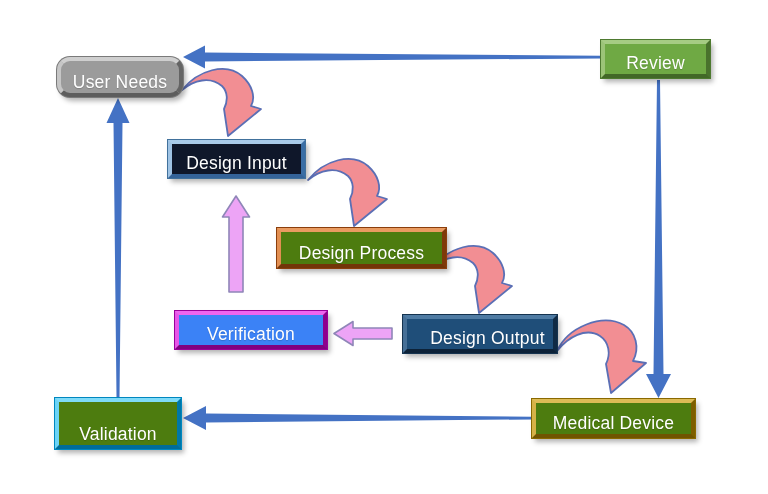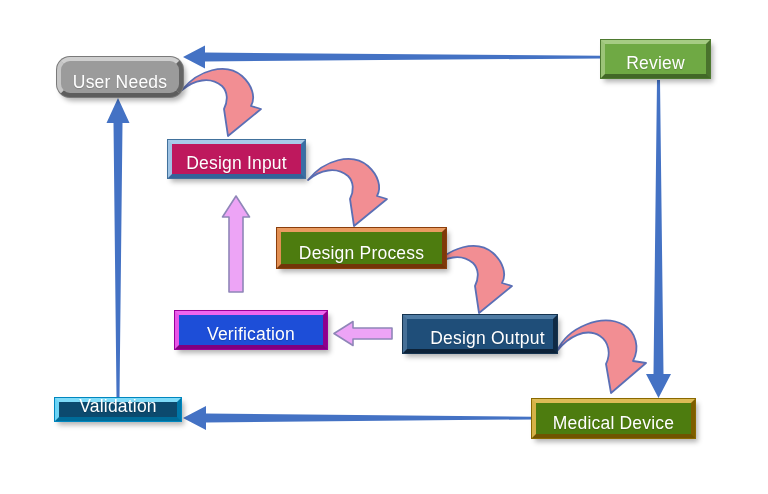--- a/index.html
+++ b/index.html
@@ -30,46 +30,46 @@
     border-radius:13px;
   }
   .n-review{
     left:601px;top:40px;width:109px;height:38px;
     background:#6fa944;
     border-color:#a6cc84 #49722c #426827 #9cc478;
     box-shadow:0 0 0 1px #4e7a30, 3px 4px 5px rgba(0,0,0,.30);
   }
   .n-design-input{
     left:168px;top:140px;width:137px;height:38px;
-    background:#be185d;
+    background:#0f172a;
     border-color:#a9cbe9 #3a6ea5 #346399 #9fc3e4;
     box-shadow:0 0 0 1px #41719c, 3px 4px 5px rgba(0,0,0,.30);
   }
   .n-design-process{
     left:277px;top:228px;width:169px;height:40px;
     background:#4d7c0f;
     border-color:#e99b61 #7e3a0a #733508 #e28f52;
     box-shadow:0 0 0 1px #8b3e0c, 3px 4px 5px rgba(0,0,0,.30);
   }
   .n-verification{
     left:175px;top:311px;width:152px;height:38px;
-    background:#1d4ed8;
+    background:#3b82f6;
     border-color:#ee66ee #8d008d #800080 #e855e8;
     box-shadow:0 0 0 1px #990099, 3px 4px 5px rgba(0,0,0,.30);
   }
   .n-design-output{
     left:403px;top:315px;width:154px;height:38px;
     background:#1f4e79;
     border-color:#4f7ba3 #102a44 #0d2238 #466f96;
     box-shadow:0 0 0 1px #15334f, 3px 4px 5px rgba(0,0,0,.30);
     padding-left:15px;
   }
   .n-validation{
-    left:55px;top:398px;width:126px;height:23px;
-    background:#0c4a6e;
+    left:55px;top:398px;width:126px;height:51px;
+    background:#4d7c0f;
     border-color:#7fdbf8 #0077a8 #006c99 #6cd4f6;
     box-shadow:0 0 0 1px #0087bf, 3px 4px 5px rgba(0,0,0,.30);
   }
   .n-medical-device{
     left:532px;top:399px;width:163px;height:39px;
     background:#4d7c0f;
     border-color:#ddbb55 #7d5e00 #705400 #d6b247;
     box-shadow:0 0 0 1px #8a6900, 3px 4px 5px rgba(0,0,0,.30);
   }
 </style>

